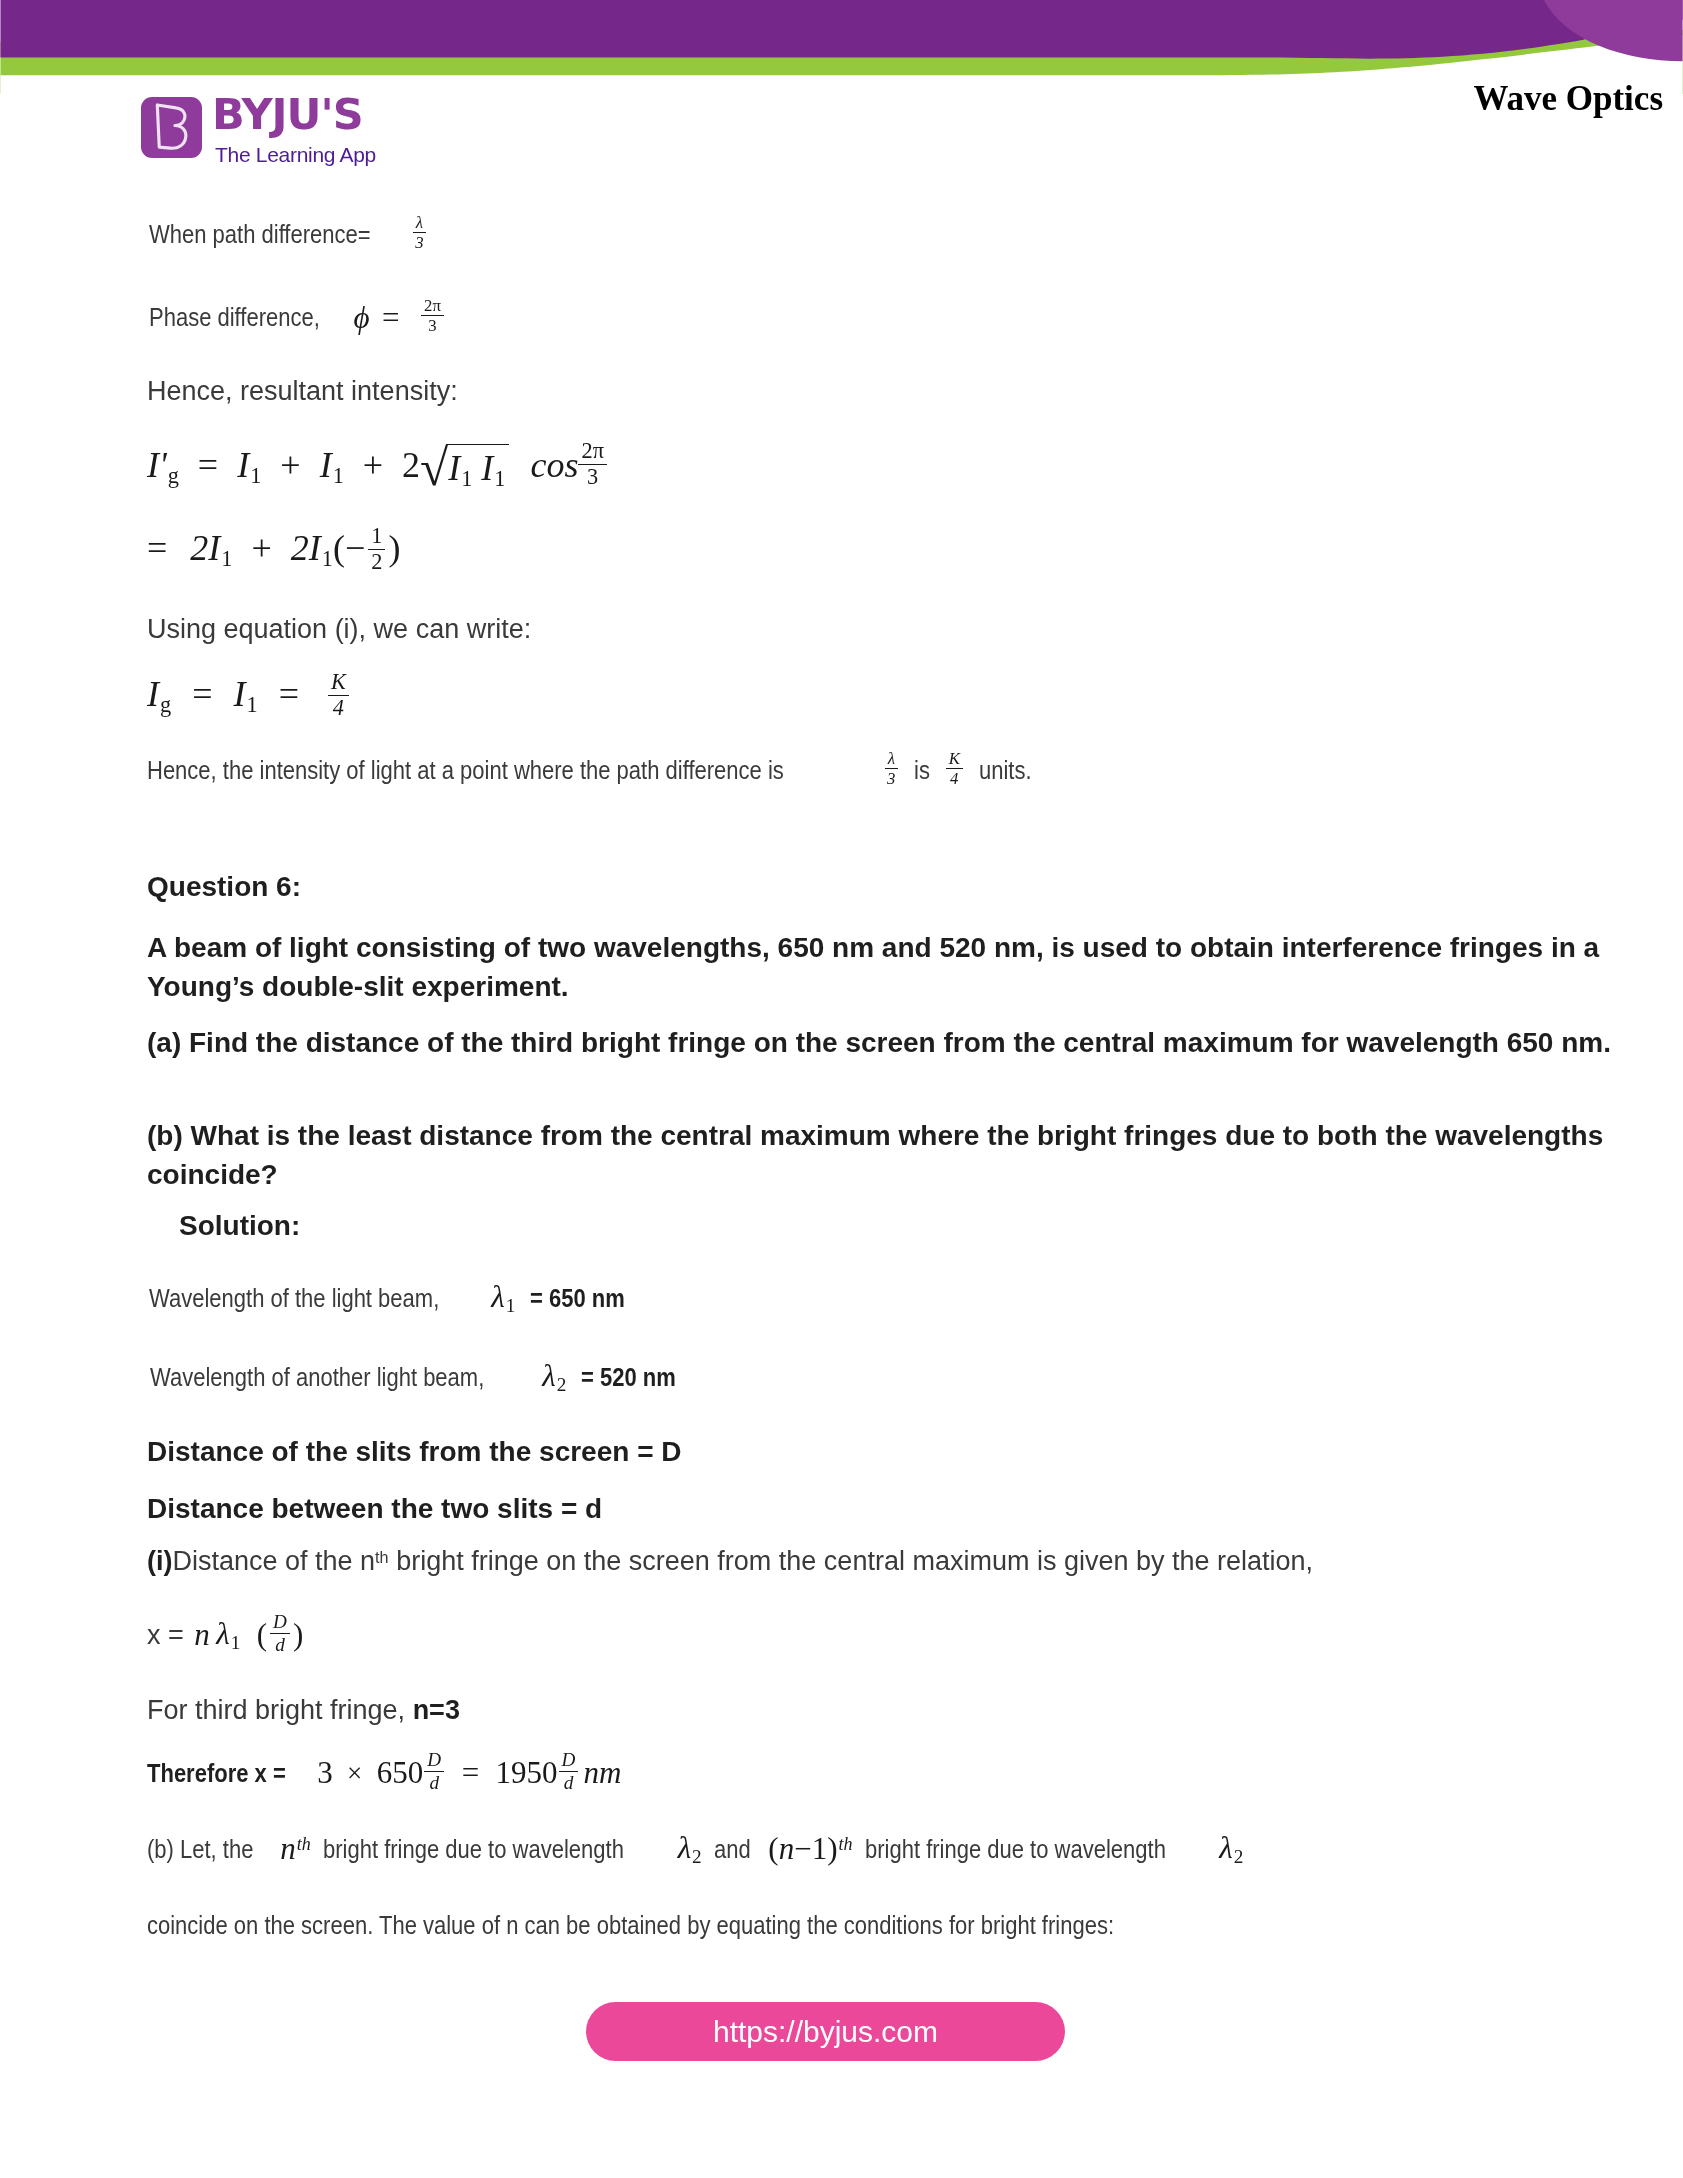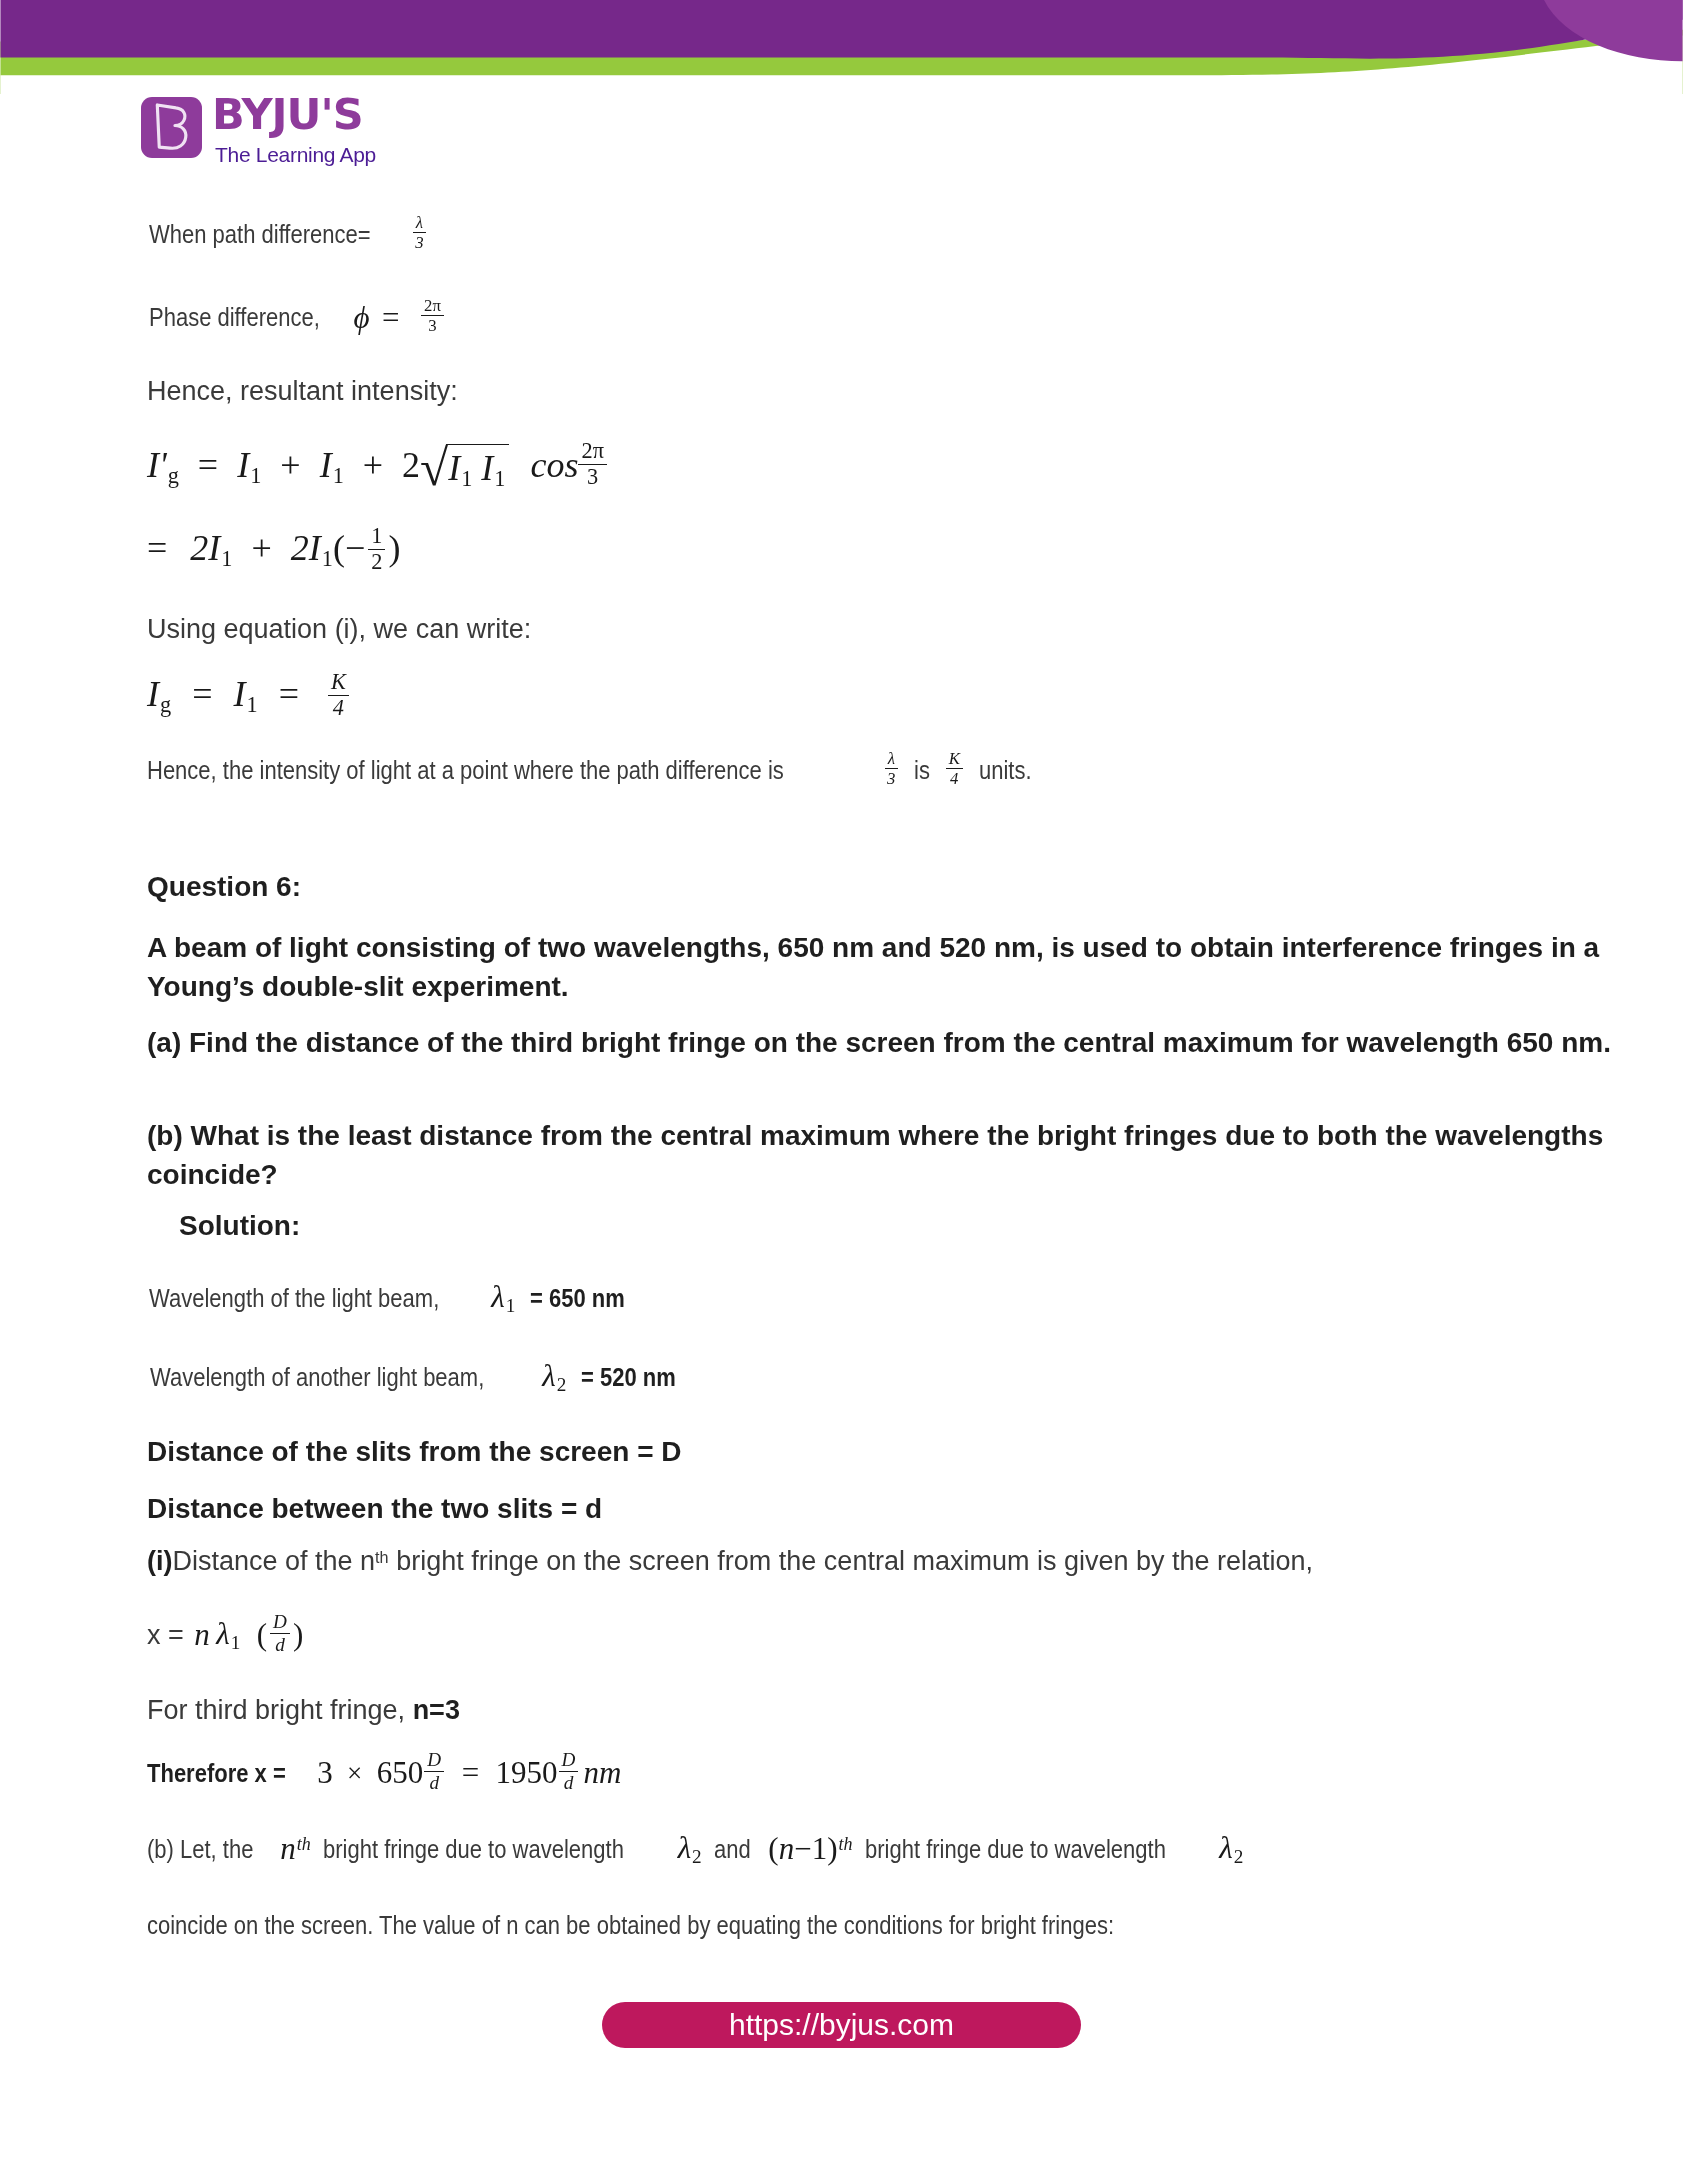--- a/index.html
+++ b/index.html
@@ -189,25 +189,25 @@
   }
   .sqrt .radicand {
     border-top: 1.6px solid #1a1a1a;
     padding: 2px 4px 0 2px;
     margin-left: -2px;
   }
 
   
   .footer-btn {
     position: absolute;
-    left: 602px;
+    left: 586px;
     top: 2002px;
     width: 479px;
-    height: 46px;
-    background: #be185d;
+    height: 59px;
+    background: #ec4899;
     border-radius: 31px;
     display: flex;
     align-items: center;
     justify-content: center;
     color: #ffffff;
     font-family: "Liberation Sans", sans-serif;
     font-size: 30px;
   }
 </style>
 </head>
@@ -230,20 +230,21 @@
   <div class="logo-mark">
     <svg class="logo-b" width="48" height="51" viewBox="0 0 48 52" xmlns="http://www.w3.org/2000/svg">
       <path d="M9 3 L28 6 C36 7 39 13 36 19 C34 23 30 24 27 24 C34 24 39 29 38 36 C37 44 30 48 22 47 L11 46 Z" fill="none" stroke="#f0e2f3" stroke-width="3.2" stroke-linejoin="round"></path>
     </svg>
   </div>
   <div class="logo-text">BYJU'S</div>
   <div class="logo-tag">The Learning App</div>
 </div>
 
 <div class="page-title">
+  <div>Wave Optics</div>
 </div>
 
 <div class="content">
 
   <div class="blk" style="left:149px; top:216px;">
     <span class="t-cond" style="display:inline-block; vertical-align:middle;">When path difference=</span>
     <span class="math math-sm" style="vertical-align:middle; margin-left:4px;">
       <span class="frac frac-it">
         <span class="num">λ</span>
         <span class="den">3</span>

